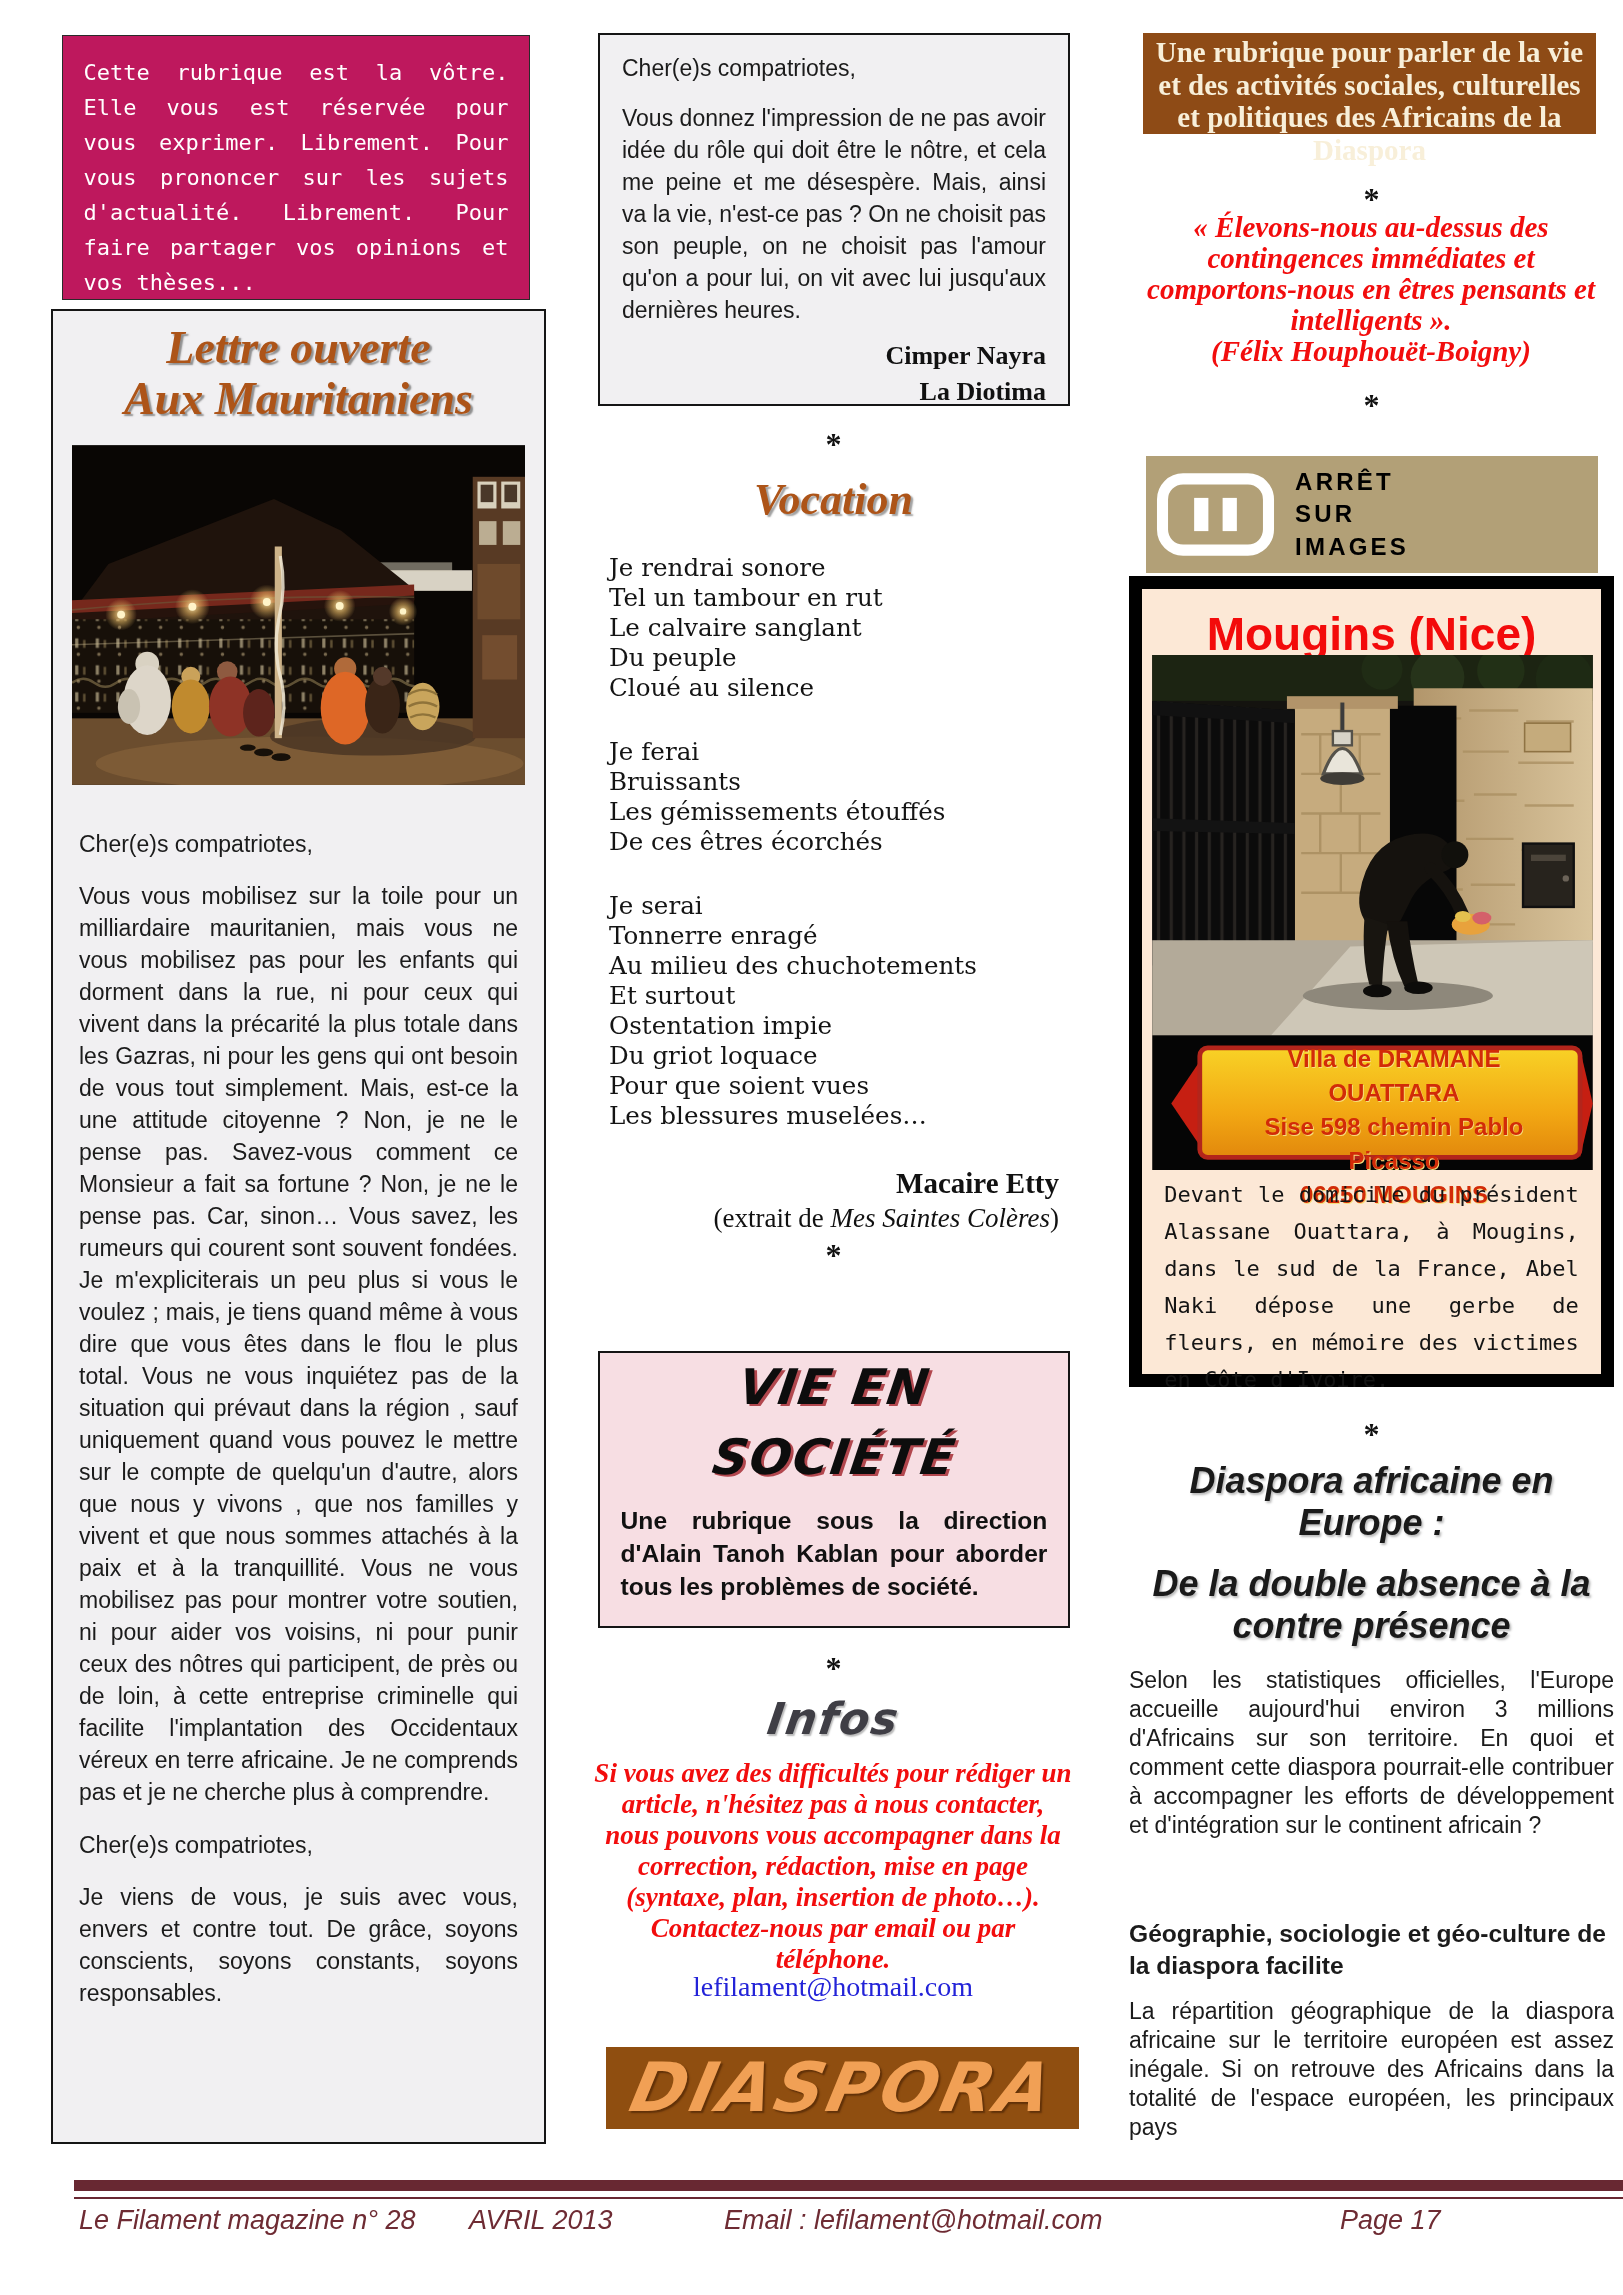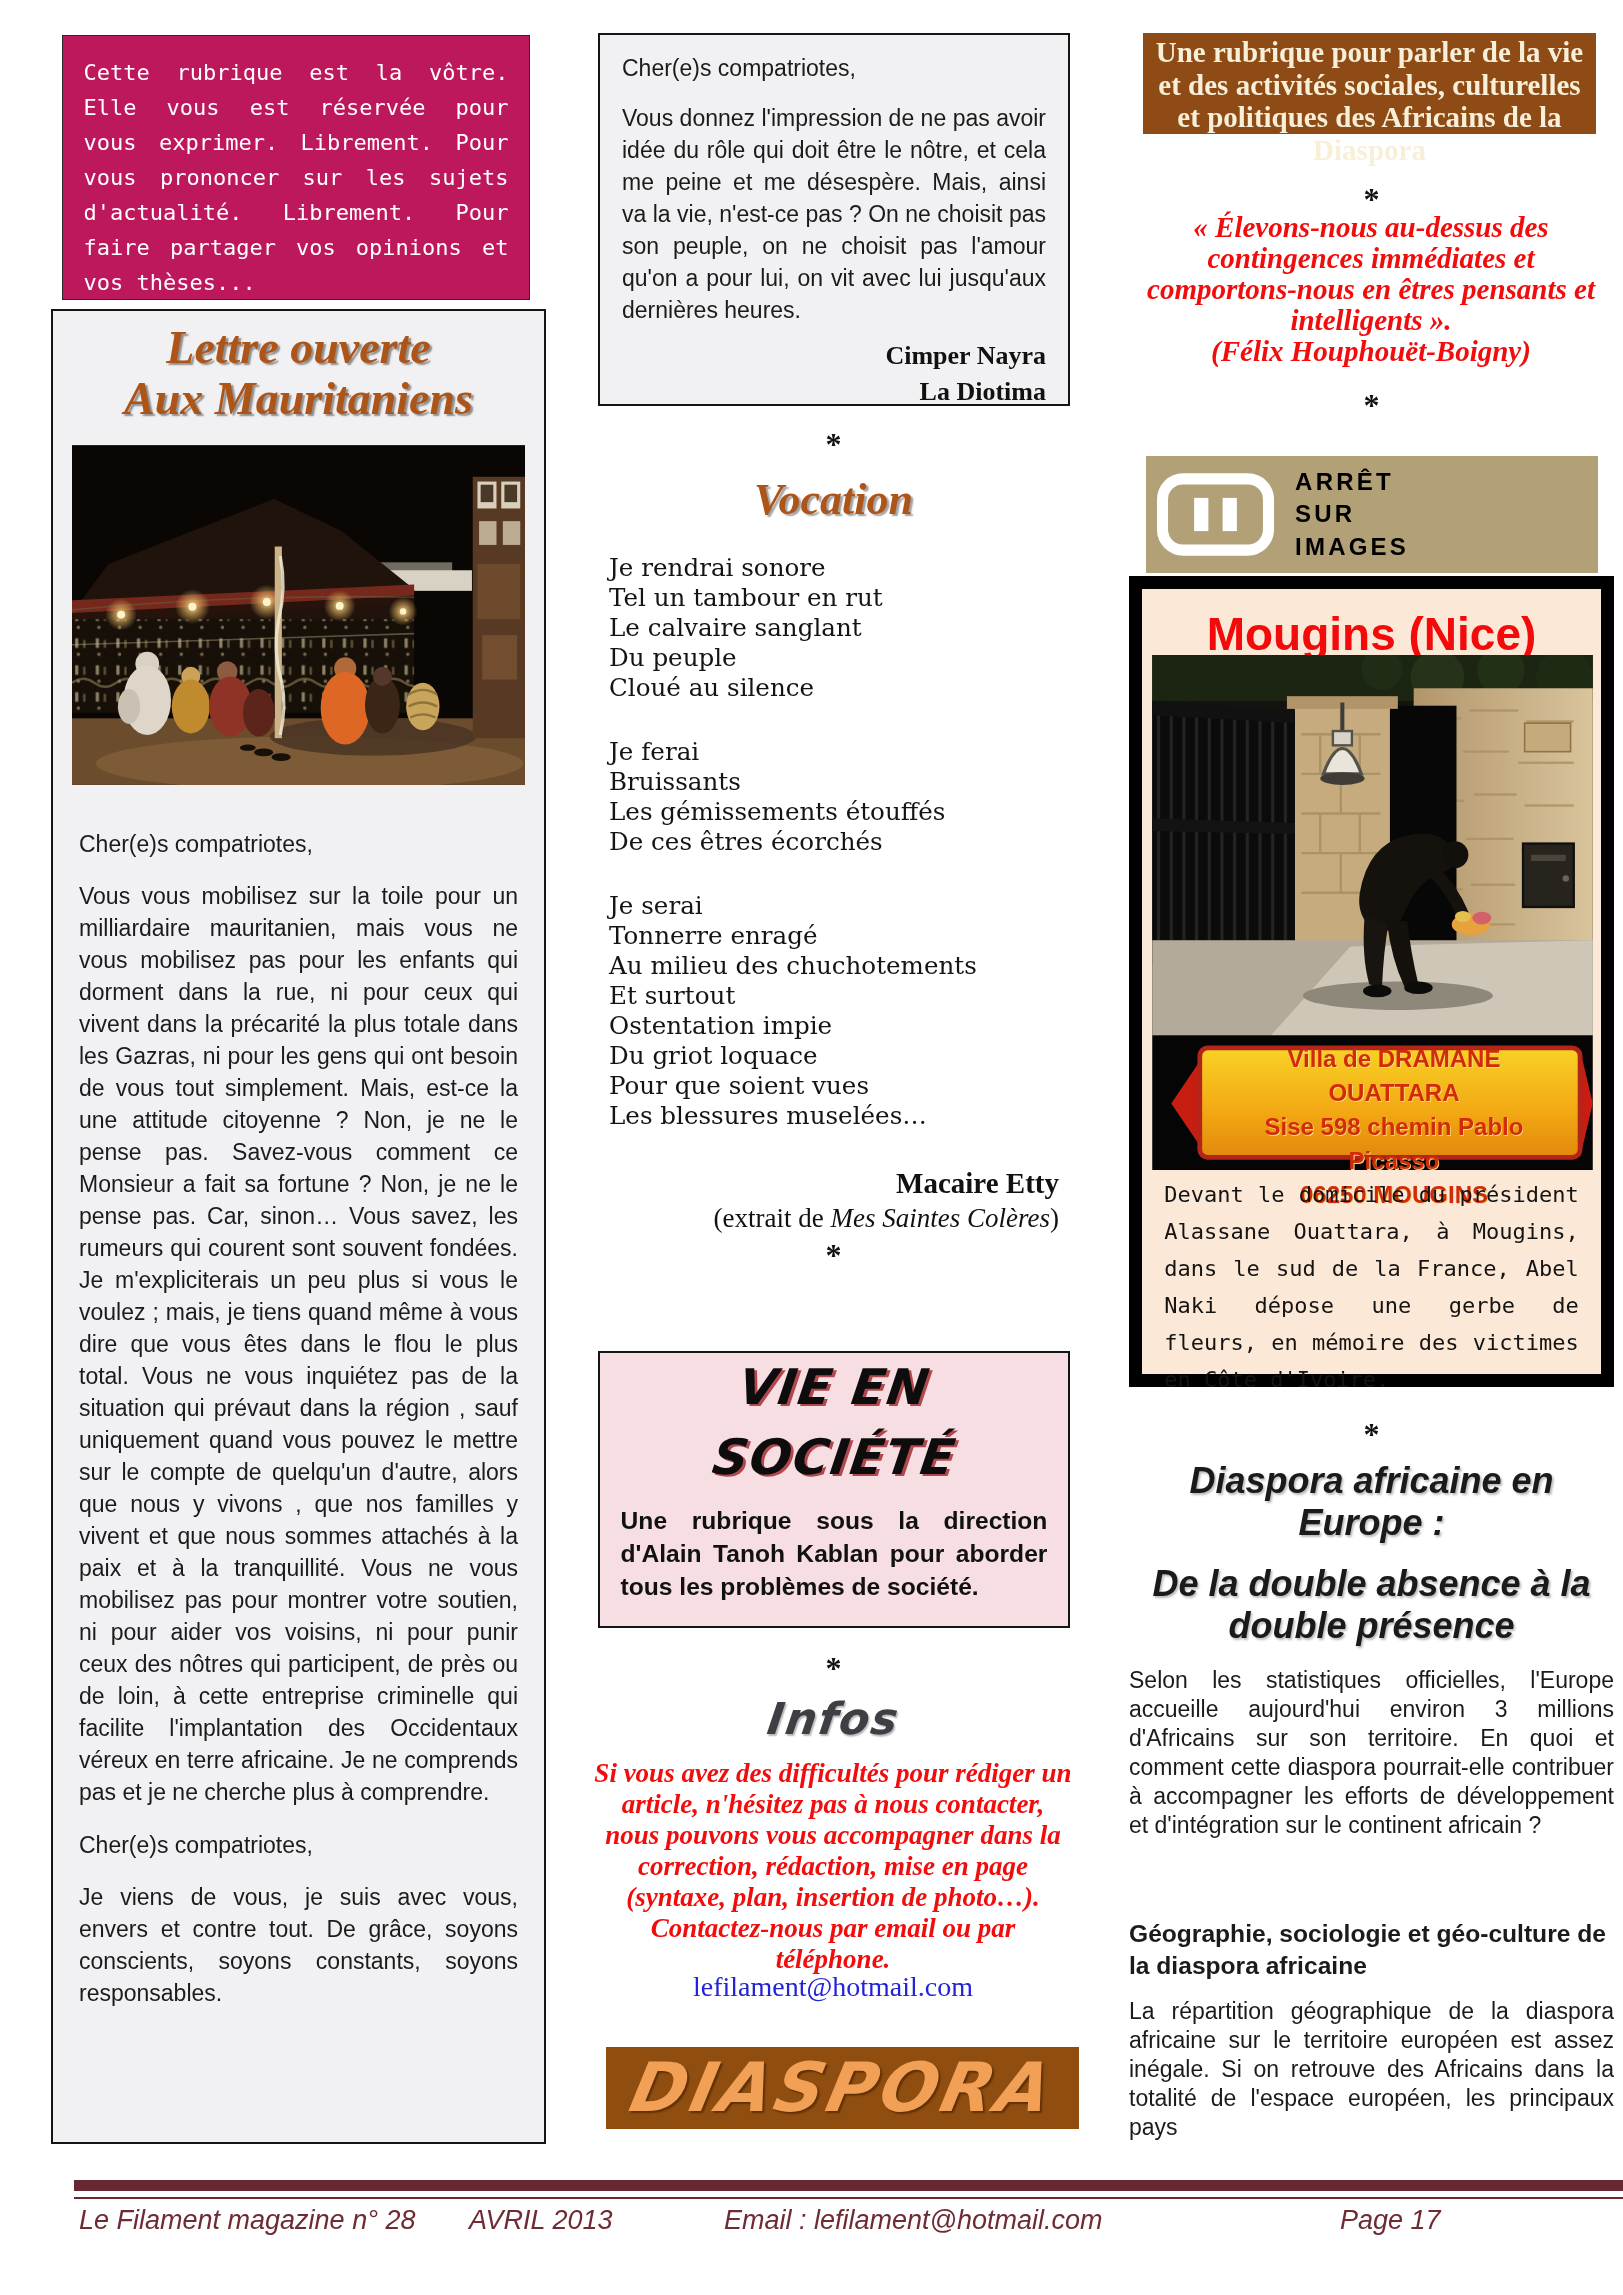--- a/index.html
+++ b/index.html
@@ -459,26 +459,26 @@
 </div>
 
 <div class="abs asterisk r-ast3">*</div>
 
 <div class="abs r-head">
   <div>Diaspora africaine en</div>
   <div>Europe :</div>
 </div>
 <div class="abs r-head r-head2">
   <div>De la double absence à la</div>
-  <div>double présence</div>
+  <div>contre présence</div>
 </div>
 
 <div class="abs r-para r-para1">Selon les statistiques officielles, l'Europe accueille aujourd'hui environ 3 millions d'Africains sur son territoire. En quoi et comment cette diaspora pourrait-elle contribuer à accompagner les efforts de développement et d'intégration sur le continent africain ?</div>
 
-<div class="abs r-subhead">Géographie, sociologie et géo-culture de la diaspora africaine</div>
+<div class="abs r-subhead">Géographie, sociologie et géo-culture de la diaspora facilite</div>
 
 <div class="abs r-para r-para2">La répartition géographique de la diaspora africaine sur le territoire européen est assez inégale. Si on retrouve des Africains dans la totalité de l'espace européen, les principaux pays</div>
 
 <div class="abs footer-bar"></div>
 <div class="abs footer-line"></div>
 <div class="abs footer-text ft1">Le Filament magazine n° 28</div>
 <div class="abs footer-text ft2">AVRIL 2013</div>
 <div class="abs footer-text ft3">Email : lefilament@hotmail.com</div>
 <div class="abs footer-text ft4">Page 17</div>
 

